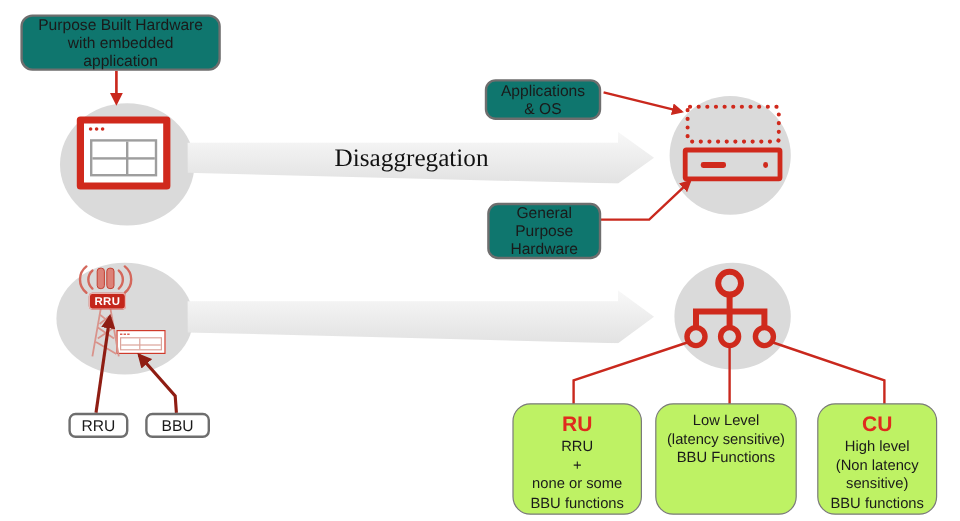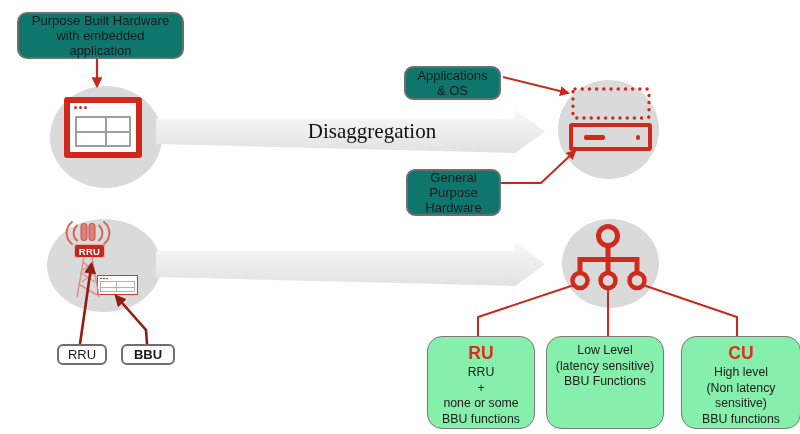--- a/index.html
+++ b/index.html
@@ -20,21 +20,21 @@
     font-size:13px;box-sizing:border-box;
   }
   .block-arrow{
     background:linear-gradient(180deg,#f8f8f8 0%,#ececec 55%,#e2e2e2 100%);
     filter:drop-shadow(0 0 1px #bdbdbd) drop-shadow(0 1.5px 1.5px rgba(0,0,0,.18));
   }
   #arrow-disagg{clip-path:polygon(0% 21%,92.3% 21%,92.3% 0%,100% 50%,92.3% 100%,0% 79%);}
   #arrow-randec{clip-path:polygon(0% 20.5%,92.3% 20.5%,92.3% 0%,100% 50%,92.3% 100%,0% 79.5%);}
   .arrow-label{
     display:flex;align-items:center;justify-content:center;
-    font-family:"Liberation Serif",serif;font-size:21px;color:#111;margin-left:29px;
+    font-family:"Liberation Serif",serif;font-size:21px;color:#111;
   }
   
   #app-window{left:64px;top:97px;width:78px;height:61px;border:6px solid #d0291c;
     border-radius:3px;background:#fff;box-sizing:border-box;}
   .win-dot{position:absolute;width:3px;height:3px;border-radius:50%;background:#d0291c;top:3px;}
   #app-table{position:absolute;left:5px;right:5px;top:13px;bottom:5px;border:2px solid #9e9e9e;}
   #app-table .vline{position:absolute;top:0;bottom:0;left:54%;width:2px;background:#9e9e9e;}
   #app-table .hline{position:absolute;left:0;right:0;top:50%;height:2px;background:#9e9e9e;margin-top:-1px;}
   
   #server-box{left:569px;top:123px;width:83px;height:28px;border:4px solid #d0291c;
@@ -49,21 +49,21 @@
     box-shadow:inset 0 0 0 1px rgba(255,255,255,.65);letter-spacing:.3px;}
   #bbu-window{left:97px;top:275px;width:41px;height:20px;border:1.5px solid #cf3a2b;background:#fff;
     box-sizing:border-box;}
   #bbu-dots{position:absolute;left:2px;top:1.5px;width:1.5px;height:1.5px;background:#cf3a2b;
     box-shadow:3px 0 0 #cf3a2b,6px 0 0 #cf3a2b;}
   #bbu-table{position:absolute;left:2px;right:2px;top:5px;bottom:2px;border:1px solid #dba49b;}
   #bbu-table .vline{position:absolute;top:0;bottom:0;left:45%;width:1px;background:#dba49b;}
   #bbu-table .hline{position:absolute;left:0;right:0;top:50%;height:1px;background:#dba49b;}
   
   .fn-box{
-    background:#86efac;border:1.6px solid #7a7a7a;border-radius:15px;box-sizing:border-box;
+    background:#bef264;border:1.6px solid #7a7a7a;border-radius:15px;box-sizing:border-box;
     text-align:center;padding-top:6px;
   }
   .fn-title{font-size:17.5px;font-weight:bold;color:#e02b1e;line-height:20px;margin-bottom:2px;}
   .fn-body{font-size:12.3px;line-height:15.5px;white-space:pre-line;color:#1a1a1a;}
   svg.overlay{position:absolute;left:0;top:0;pointer-events:none;}
 </style>
 </head>
 <body>
 
 <div id="canvas">
@@ -148,35 +148,35 @@
 application</div>
   <div class="abs callout" style="left:404px;top:66px;width:97px;height:34px;border-radius:9px;">Applications
 &amp; OS</div>
   <div class="abs callout" style="left:406px;top:169px;width:95px;height:47px;border-radius:9px;">General
 Purpose
 Hardware</div>
 
   <div class="abs" id="rru-badge">RRU</div>
 
   <div class="abs smallbox" style="left:57px;top:344px;width:50px;height:21px;">RRU</div>
-  <div class="abs smallbox" style="left:121px;top:344px;width:54px;height:21px;font-weight:bold;">BBU</div>
+  <div class="abs smallbox" style="left:121px;top:344px;width:54px;height:21px;">BBU</div>
 
   <div class="abs fn-box" style="left:427px;top:336px;width:108px;height:93px;">
     <div class="fn-title">RU</div>
     <div class="fn-body">RRU
 +
 none or some
 BBU functions</div>
   </div>
   <div class="abs fn-box" style="left:546px;top:336px;width:118px;height:93px;">
     <div class="fn-body">Low Level
 (latency sensitive)
 BBU Functions</div>
   </div>
-  <div class="abs fn-box" style="left:681px;top:336px;width:120px;height:93px;">
+  <div class="abs fn-box" style="left:681px;top:336px;width:100px;height:93px;">
     <div class="fn-title">CU</div>
     <div class="fn-body">High level
 (Non latency
 sensitive)
 BBU functions</div>
   </div>
 
 </div>
 
 </body></html>

